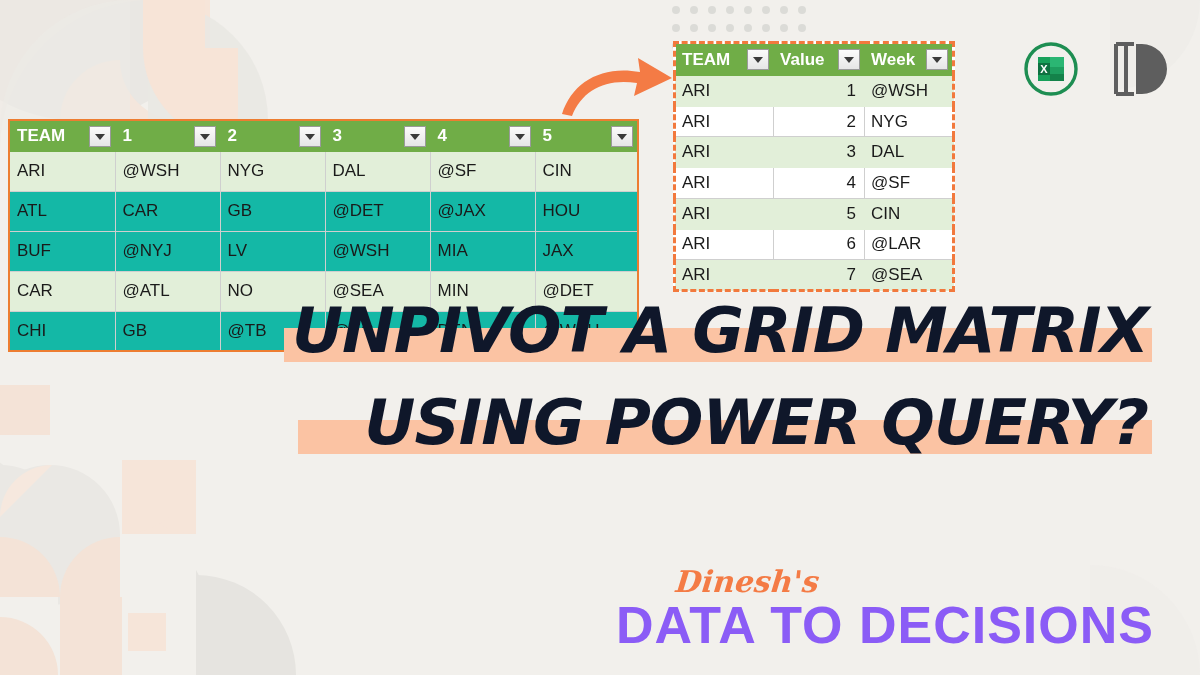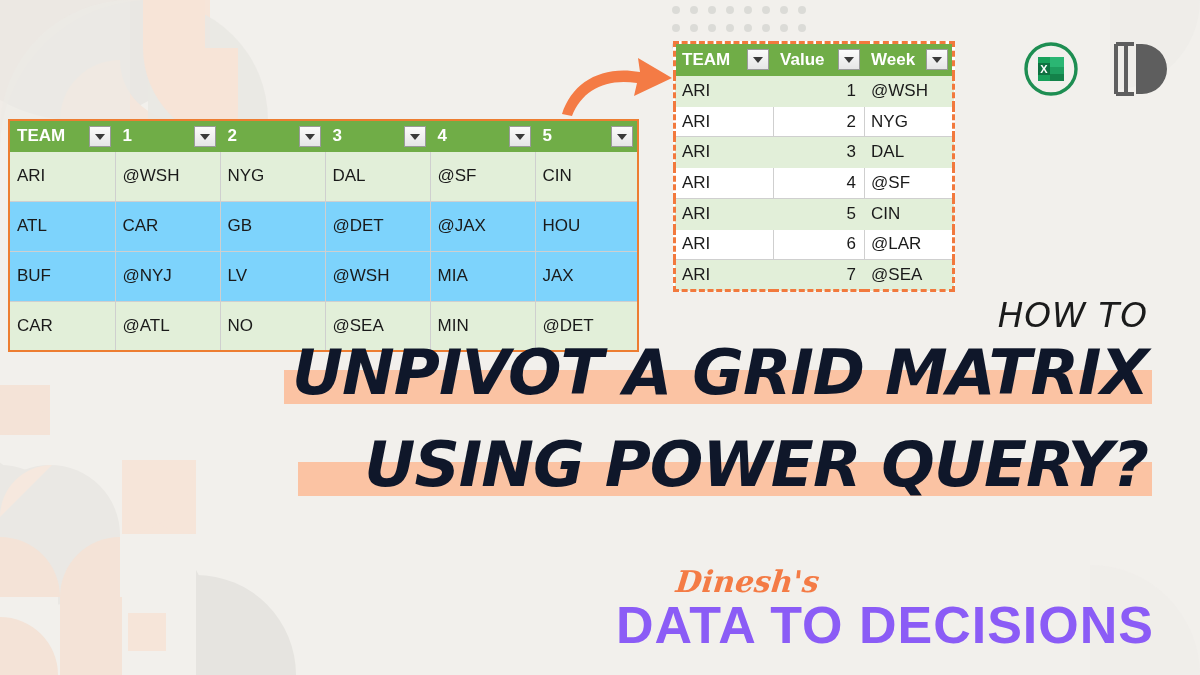--- a/index.html
+++ b/index.html
@@ -39,21 +39,21 @@
   }
   #table-left th {
     background: #70AD47; color: #fff; font-weight: bold;
     text-align: left; padding: 2px 0 2px 7px; height: 31px;
     font-size: 17px; position: relative; border-color: #70AD47;
   }
   #table-left td {
     padding: 3px 0 3px 7px; height: 34px; font-size: 17px;
   }
   #table-left tr.alt td { background: #E2EFD9; }
-  #table-left tr.norm td { background: #7dd3fc; }
+  #table-left tr.norm td { background: #14b8a6; }
 
   
   .filter-btn {
     position: absolute; top: 5px; right: 4px;
     width: 22px; height: 21px;
     background: linear-gradient(#fbfbfb, #e6e6e6);
     border: 1px solid #9a9a9a;
     display: flex; align-items: center; justify-content: center;
   }
   .filter-btn::after {
@@ -283,20 +283,28 @@
       <td>JAX</td>
     </tr>
     <tr class="alt">
       <td>CAR</td>
       <td>@ATL</td>
       <td>NO</td>
       <td>@SEA</td>
       <td>MIN</td>
       <td>@DET</td>
     </tr>
+    <tr class="norm">
+      <td>CHI</td>
+      <td>GB</td>
+      <td>@TB</td>
+      <td>@KC</td>
+      <td>DEN</td>
+      <td>@WSH</td>
+    </tr>
   </tbody>
 </table>
 
 <table class="xl-table" id="table-right">
   <thead>
     <tr>
       <th style="width:98px">
         <span>TEAM</span>
         <span class="filter-btn"></span>
       </th>
@@ -364,21 +372,20 @@
   <span>
     <svg width="62" height="58" viewBox="0 0 62 58" xmlns="http://www.w3.org/2000/svg">
       <path d="M6 4 L6 54 M6 4 L24 4 M6 54 L24 54" fill="none" stroke="#5E5E5E" stroke-width="4"></path>
       <path d="M16 4 L16 54" fill="none" stroke="#5E5E5E" stroke-width="4"></path>
       <path d="M26 4 L32 4 A25 25 0 0 1 32 54 L26 54 Z M26 12 L32 12 A17 17 0 0 1 32 46 L26 46 Z" fill="#5E5E5E"></path>
     </svg>
   </span>
 </div>
 
 <div id="headline">
-  <div id="how-to">HOW TO</div>
   <div class="title-line" id="title-1">
     <span class="hl"></span>
     <span>UNPIVOT A GRID MATRIX</span>
   </div>
   <div class="title-line" id="title-2">
     <span class="hl"></span>
     <span>USING POWER QUERY?</span>
   </div>
 </div>
 

